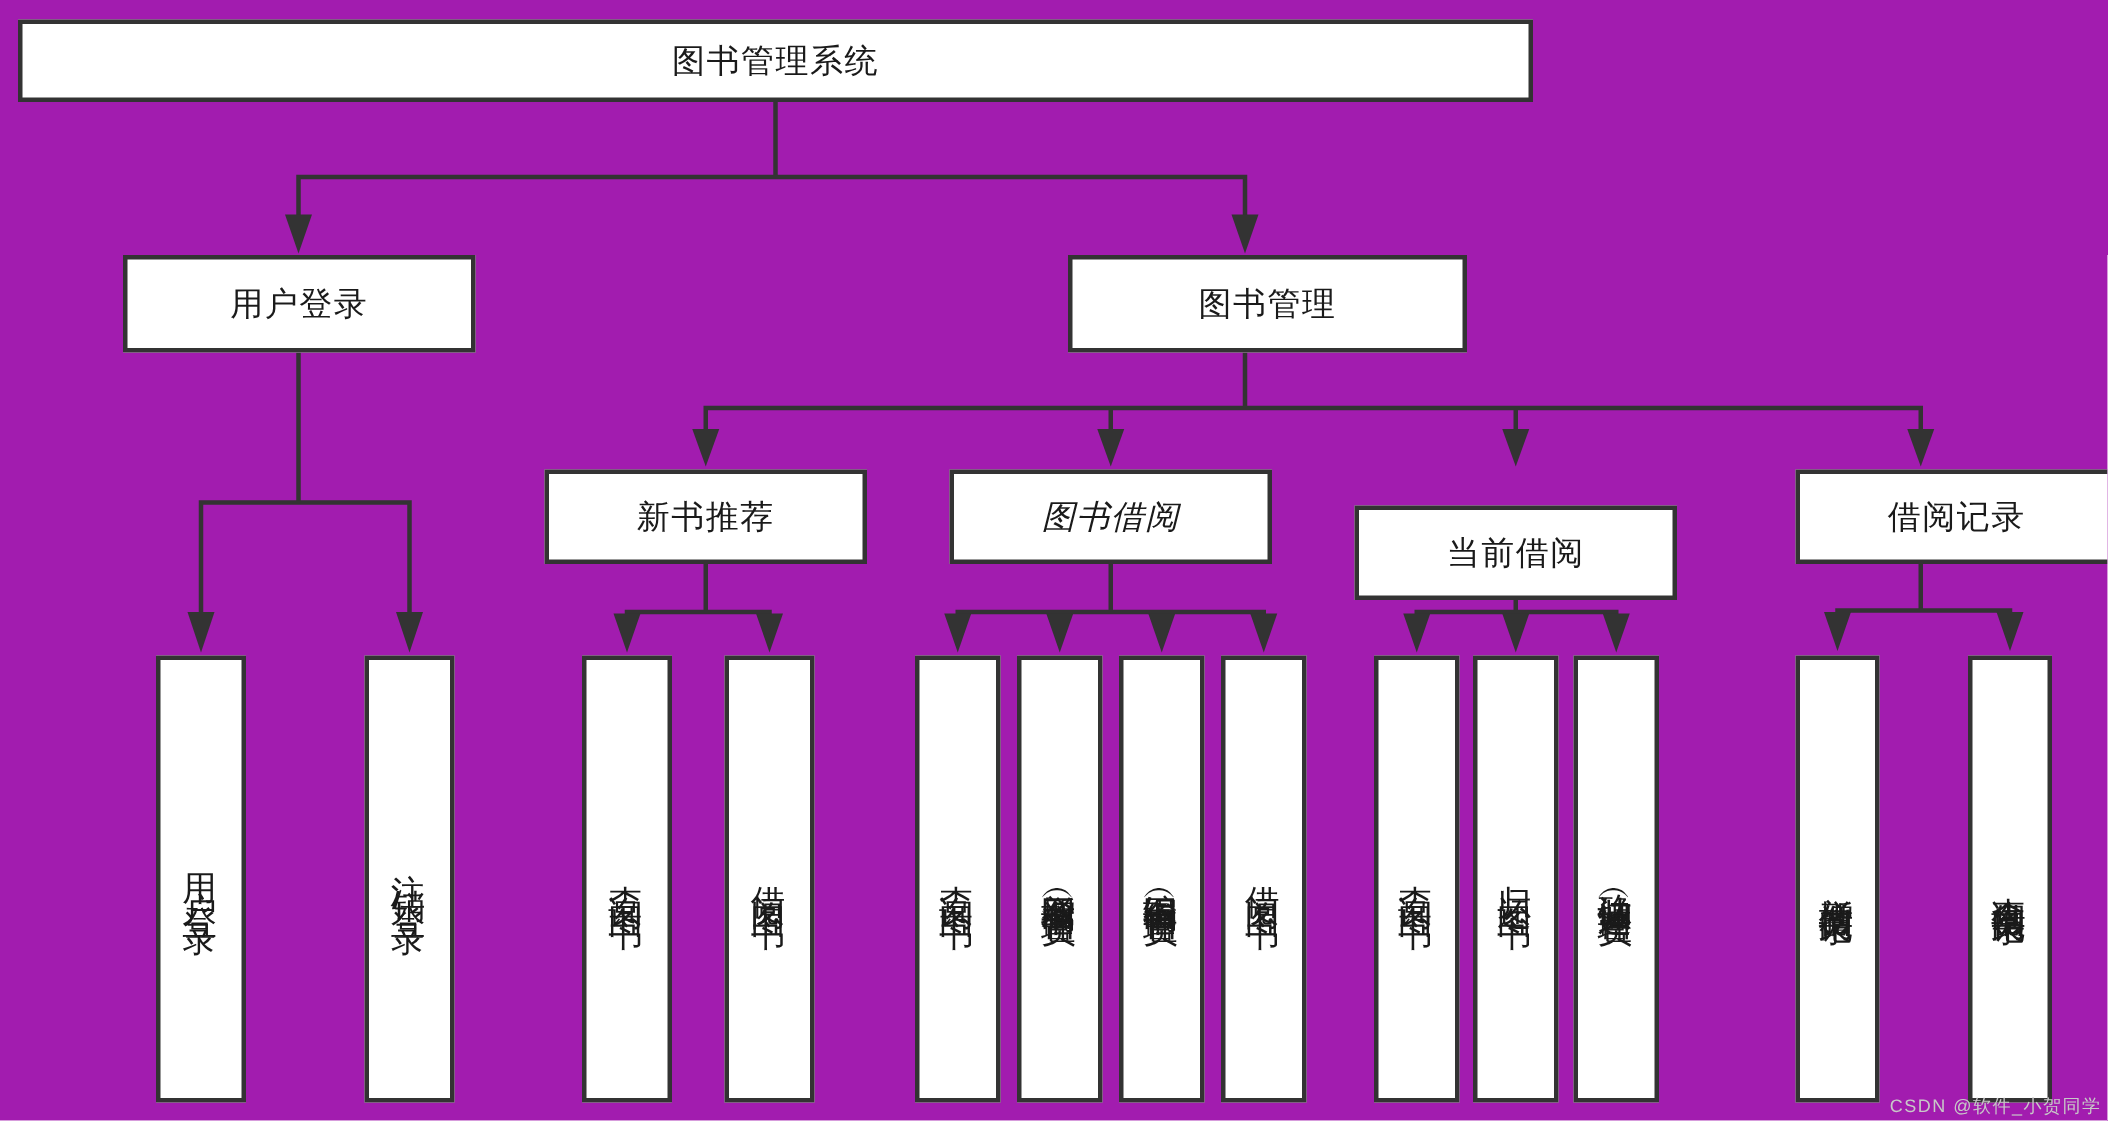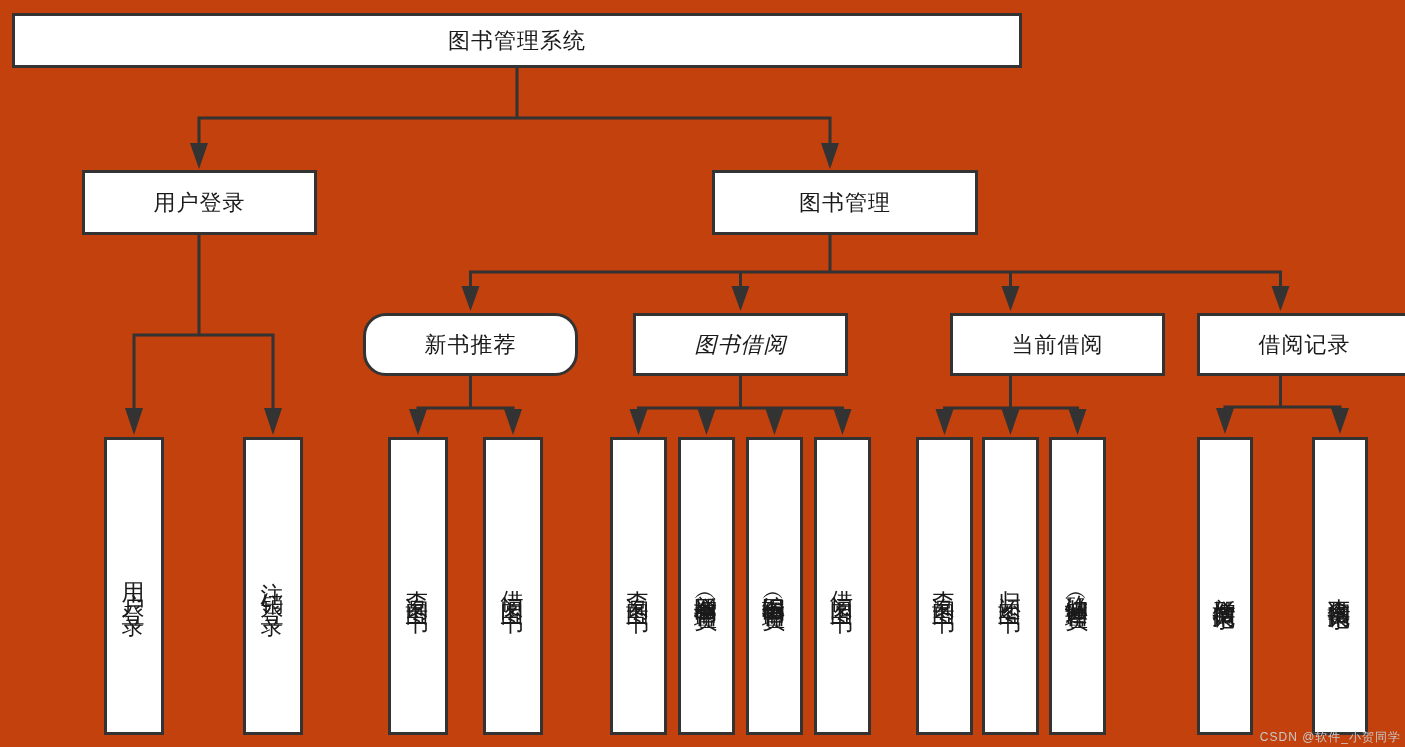--- a/index.html
+++ b/index.html
@@ -5,21 +5,21 @@
   html, body {
     margin: 0;
     padding: 0;
     background: #ffffff;
     font-family: "Liberation Sans", "DejaVu Sans", sans-serif;
   }
   #stage {
     position: relative;
     width: 1405px;
     height: 747px;
-    background: #c2410c;
+    background: #a21caf;
     overflow: hidden;
   }
   #connectors {
     position: absolute;
     left: 0;
     top: 0;
     z-index: 1;
   }
   .node {
     position: absolute;
@@ -45,23 +45,23 @@
     font-size: 23px;
     text-align: center;
   }
   .sp-wide  { letter-spacing: 11px; }
   .sp-mid   { letter-spacing: 7px;  }
   .sp-tight { letter-spacing: 2px;  }
   .root-node  { left: 12px;  top: 13px;  width: 1010px; height: 55px; }
   .l2-a { left: 82px;  top: 170px; width: 235px; height: 65px; }
   .l2-b { left: 712px; top: 170px; width: 266px; height: 65px; }
   .l3 { top: 313px; height: 63px; width: 215px; }
-  .l3-a { left: 363px; border-radius: 23px; }
+  .l3-a { left: 363px; }
   .l3-b { left: 633px; font-style: italic; }
-  .l3-c { left: 950px; }
+  .l3-c { left: 903px; margin-top: 24px; }
   .l3-d { left: 1197px; }
   .w60 { width: 60px; }
   .w57 { width: 57px; }
   .leaf-a1 { left: 104px; }
   .leaf-a2 { left: 243px; }
   .leaf-b1 { left: 388px; }
   .leaf-b2 { left: 483px; }
   .leaf-c1 { left: 610px; }
   .leaf-c2 { left: 678px; }
   .leaf-c3 { left: 746px; }

